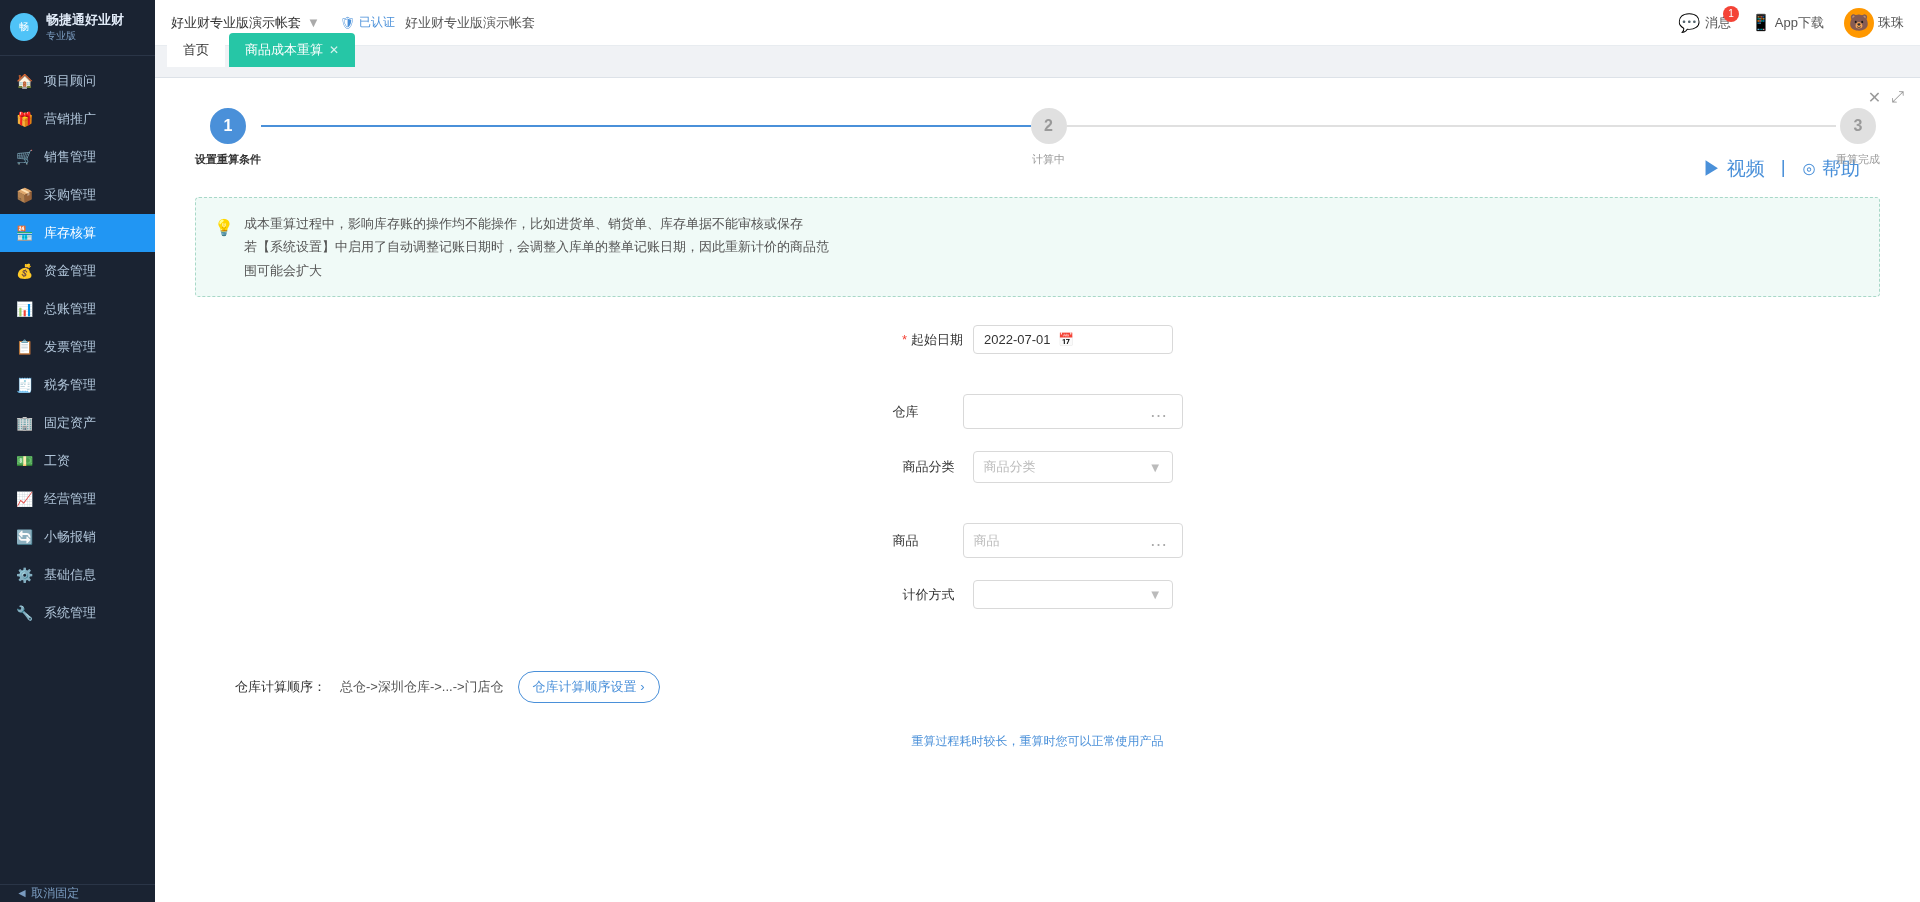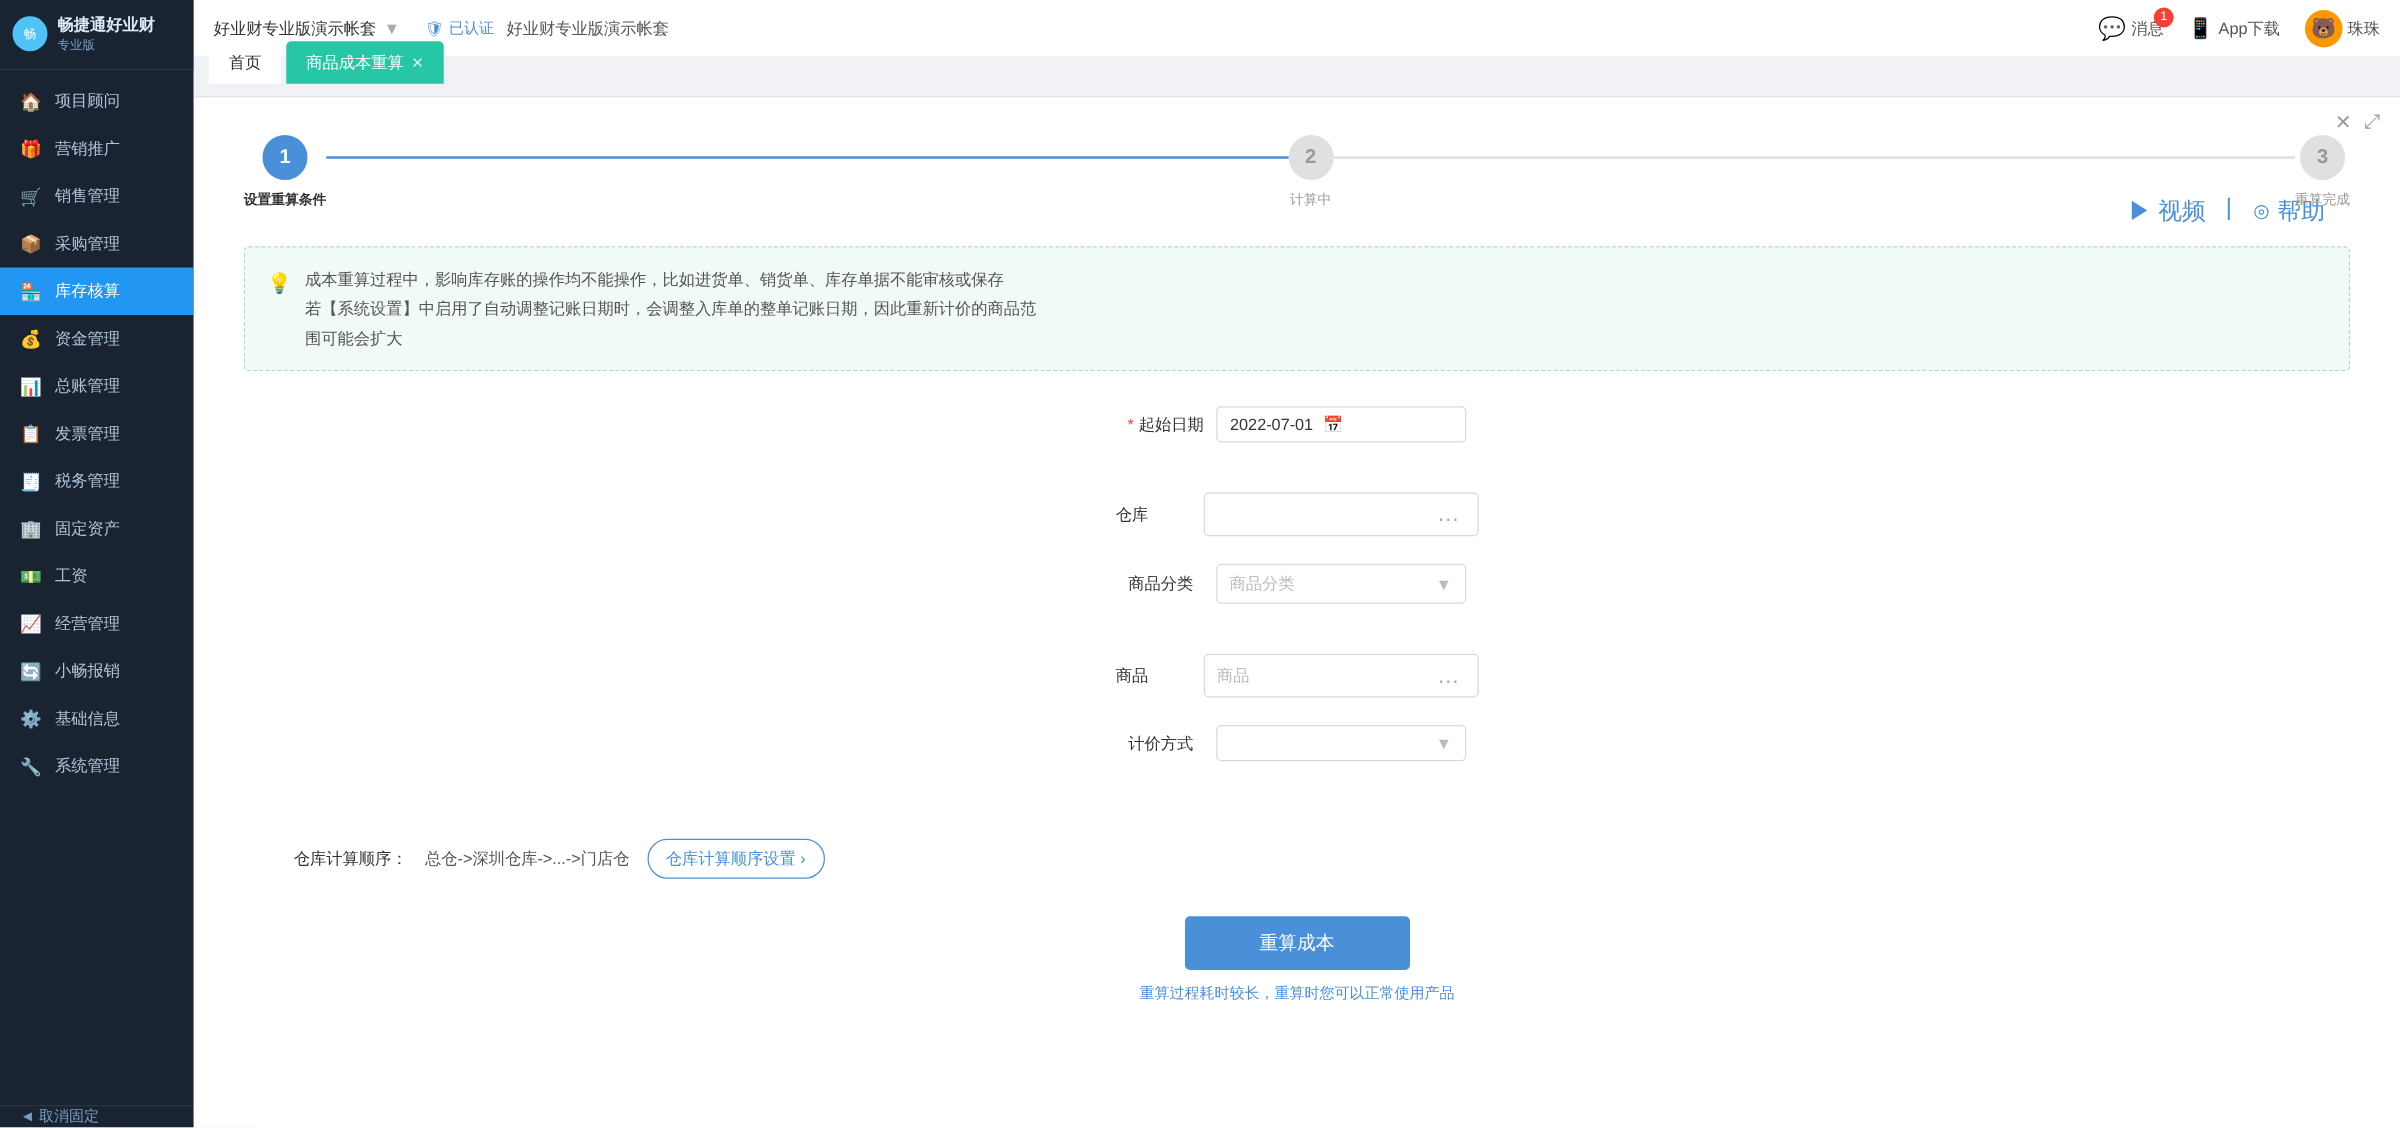--- a/index.html
+++ b/index.html
@@ -621,19 +621,16 @@
       <div class="warehouse-row">
         <span class="warehouse-label">仓库计算顺序：</span>
         <span class="warehouse-value">总仓-&gt;深圳仓库-&gt;...-&gt;门店仓</span>
         <button class="warehouse-btn">
           <span>仓库计算顺序设置 ›</span>
         </button>
       </div>
     </div>
 
     <div class="recalc-section">
-      <button class="recalc-btn">
-        <span>重算成本</span>
-      </button>
       <div class="recalc-note">重算过程耗时较长，重算时您可以正常使用产品</div>
     </div>
   </div>
 </div>
 
 </body></html>

